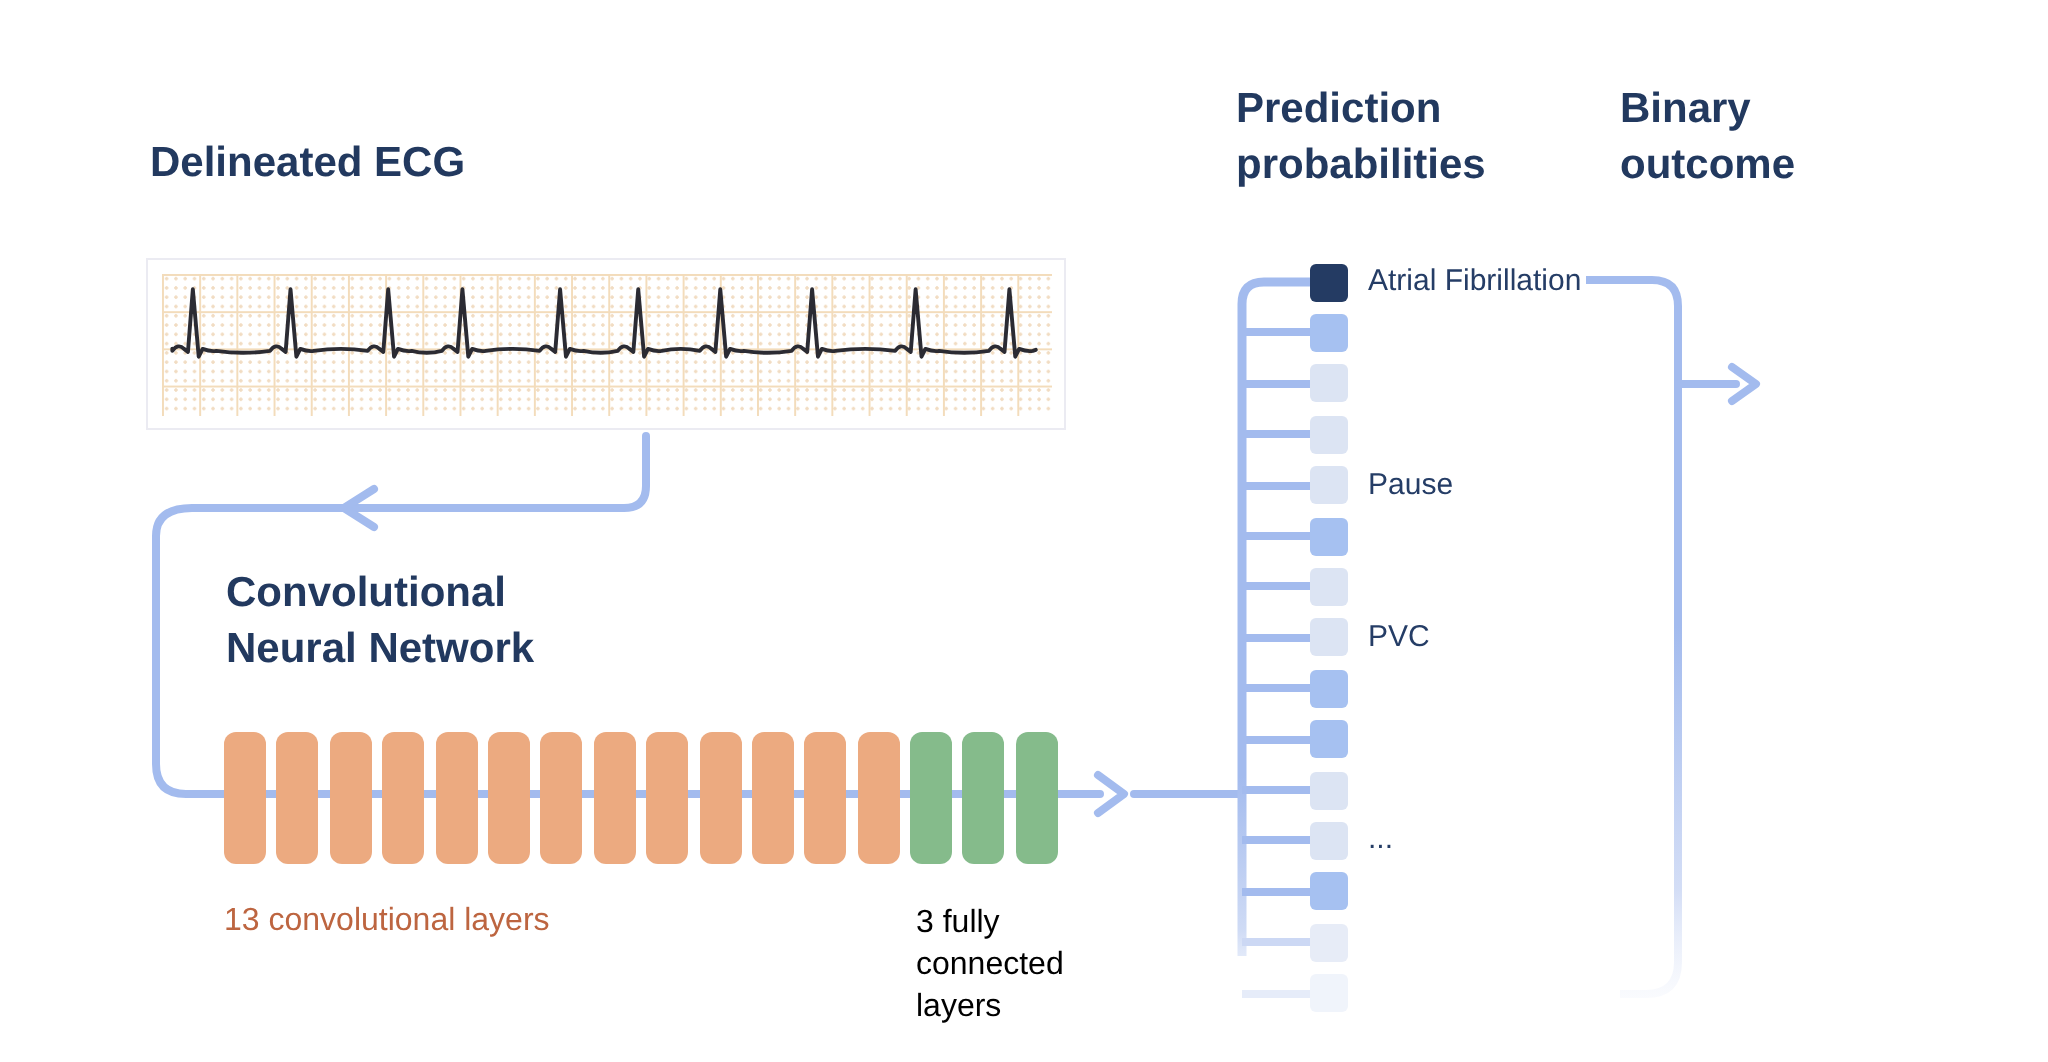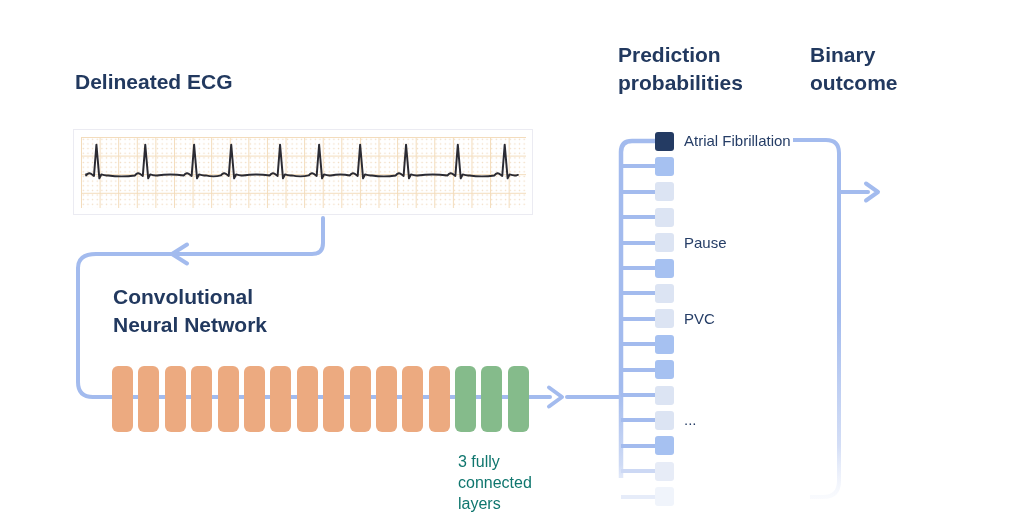--- a/index.html
+++ b/index.html
@@ -34,21 +34,21 @@
 
   
   #connectors{position:absolute;inset:0;width:1024px;height:531px;z-index:1;}
 
   
   #bars{position:absolute;left:112px;top:366px;display:flex;gap:5.4px;z-index:2;}
   .bar{width:21px;height:66px;border-radius:6px;}
 
   .layer-caption{position:absolute;font-size:16px;line-height:1.3;white-space:pre-line;z-index:3;}
   #conv-caption{left:112px;top:451px;color:#bd6540;}
-  #fc-caption{left:458px;top:452px;color:#0f766e;}
+  #fc-caption{left:458px;top:452px;color:#000000;}
 
   
   .branch{position:absolute;left:621px;width:34px;height:4px;z-index:1;}
   .prob-square{position:absolute;left:655px;width:19px;height:19px;border-radius:3px;z-index:2;}
   .prob-label{
     position:absolute;left:684px;height:20px;line-height:20px;
     font-size:15px;color:#253d66;white-space:nowrap;z-index:3;
   }
   #binary-outcome-label{
     position:absolute;left:886px;top:185px;font-size:15px;color:#253d66;
@@ -116,20 +116,21 @@
       <div class="bar" style="background: rgb(236, 170, 128);"></div>
       <div class="bar" style="background: rgb(236, 170, 128);"></div>
       <div class="bar" style="background: rgb(236, 170, 128);"></div>
       <div class="bar" style="background: rgb(236, 170, 128);"></div>
       <div class="bar" style="background: rgb(236, 170, 128);"></div>
       <div class="bar" style="background: rgb(133, 187, 139);"></div>
       <div class="bar" style="background: rgb(133, 187, 139);"></div>
       <div class="bar" style="background: rgb(133, 187, 139);"></div>
     </div>
 
+  <div class="layer-caption" id="conv-caption">13 convolutional layers</div>
   <div class="layer-caption" id="fc-caption">3 fully
 connected
 layers</div>
 
 <div class="prob-square" style="top: 131.5px; background: rgb(36, 59, 99);"></div>
     <div class="prob-label" style="top: 131px;">Atrial Fibrillation</div>
     <div class="branch" style="top: 164.4px; background: rgb(163, 187, 238);"></div>
     <div class="prob-square" style="top: 156.9px; background: rgb(166, 193, 241);"></div>
     <div class="branch" style="top: 189.8px; background: rgb(163, 187, 238);"></div>
     <div class="prob-square" style="top: 182.3px; background: rgb(220, 228, 243);"></div>

